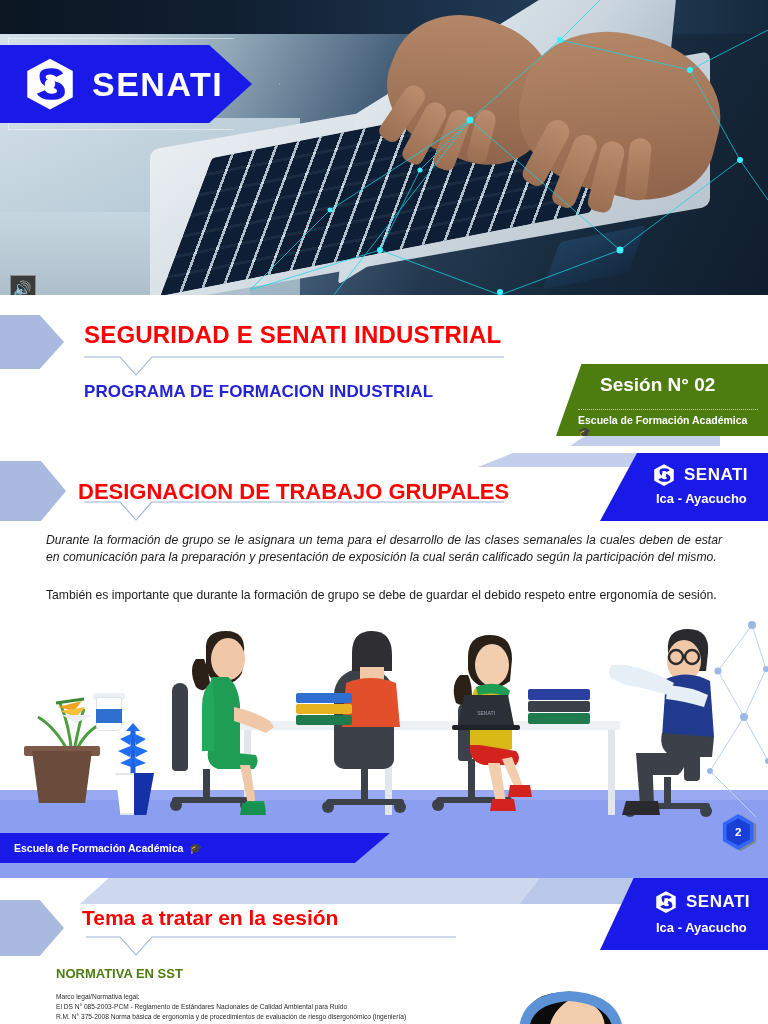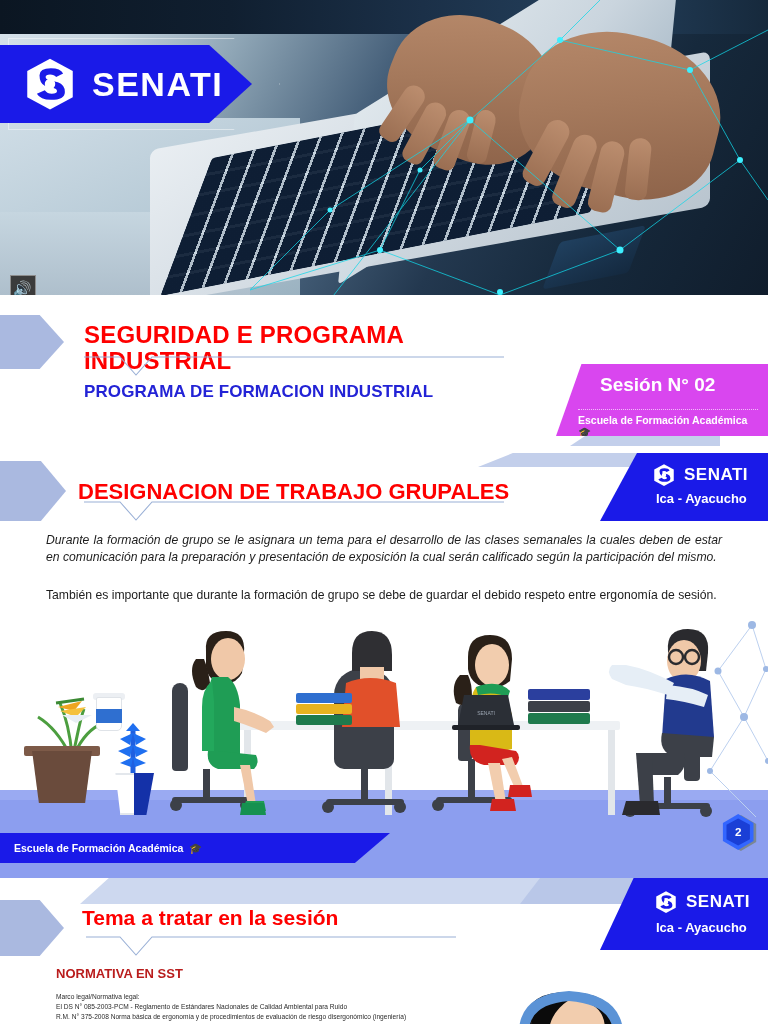--- a/index.html
+++ b/index.html
@@ -118,21 +118,21 @@
     position:absolute; left:84px; top:322px; width:470px;
     color:#fe0000; font-size:24px; font-weight:bold; letter-spacing:.2px; line-height:1.1;
   }
   .s1-rule { position:absolute; left:84px; top:356px; width:420px; }
   .s1-sub {
     position:absolute; left:84px; top:382px; width:470px;
     color:#2323d6; font-size:17px; font-weight:bold; letter-spacing:.1px;
   }
   .s1-sess-panel {
     position:absolute; left:556px; top:364px; width:212px; height:72px;
-    background:#d946ef;
+    background:#4d7c0f;
     clip-path: polygon(12% 0, 100% 0, 100% 100%, 0 100%);
     color:#fff;
   }
   .s1-sess-title { position:absolute; left:44px; top:10px; font-size:19px; font-weight:bold; }
   .s1-sess-foot {
     position:absolute; left:22px; top:45px; font-size:10.5px; font-weight:bold;
     border-top:1px dotted rgba(255,255,255,.65); padding-top:4px; width:180px;
   }
   .s1-sess-ghost{
     position:absolute; left:570px; top:432px; width:150px; height:14px;
@@ -210,21 +210,21 @@
   .s3-wedge-rt { position:absolute; left:520px; top:0; width:200px; height:26px; background:#b9c7e8; clip-path:polygon(10% 0,100% 0,100% 100%,0 100%); }
   .s3-chev { position:absolute; left:0px; top:22px; width:64px; height:56px; background:#aab9e0; clip-path:polygon(0 0,62% 0,100% 50%,62% 100%,0 100%); }
   .s3-title { position:absolute; left:82px; top:28px; color:#fe0000; font-size:21px; font-weight:bold; }
   .s3-rule { position:absolute; left:86px; top:58px; width:370px; }
   .s3-badge {
     position:absolute; left:600px; top:0px; width:168px; height:72px;
     background:#1a1ae8; clip-path:polygon(20% 0,100% 0,100% 100%,0 100%); color:#fff;
   }
   .s3-badge-row { position:absolute; left:54px; top:12px; display:flex; align-items:center; gap:8px; }
   .s3-badge-sub { position:absolute; left:56px; top:42px; font-size:13px; font-weight:bold; }
-  .s3-sec { position:absolute; left:56px; top:88px; color:#b91c1c; font-size:13px; font-weight:bold; }
+  .s3-sec { position:absolute; left:56px; top:88px; color:#4d7c0f; font-size:13px; font-weight:bold; }
   .s3-legal { position:absolute; left:56px; top:114px; width:470px; color:#2a2a2a; font-size:6.6px; line-height:1.52; }
   .s3-head { position:absolute; left:505px; top:990px; width:150px; height:40px; z-index:3; }
   .s3-dots { position:absolute; right:0; top:0; width:180px; height:146px; }
 </style>
 </head>
 <body>
 
 <div class="page">
 
   <section class="slide1">
@@ -285,21 +285,21 @@
       <svg class="logo-mark" viewBox="0 0 64 64">
         <polygon points="32,3 58,17 58,47 32,61 6,47 6,17" fill="#ffffff"></polygon>
         <path d="M20 22 Q20 14 33 14 Q44 14 47 20 L39 24 Q37 21 32 21 Q27 21 27 24 Q27 27 33 28 L41 30 Q49 33 49 41 Q49 50 33 50 Q21 50 17 43 L26 39 Q29 43 34 43 Q40 43 40 40 Q40 37 33 36 L26 34 Q20 31 20 22 Z" fill="#1a1ae8"></path>
         <circle cx="32" cy="32" r="6" fill="#ffffff"></circle>
       </svg>
       <span class="logo-word">SENATI</span>
     </div>
 
     <div class="s1-titleband"></div>
     <div class="chev-lt"></div>
-    <div class="s1-title">SEGURIDAD E PROGRAMA INDUSTRIAL</div>
+    <div class="s1-title">SEGURIDAD E SENATI INDUSTRIAL</div>
 
     <div class="s1-rule">
       <svg width="420" height="22" viewBox="0 0 420 22">
         <path d="M0 1 H36 L52 19 L68 1 H420" stroke="#9ab0d6" stroke-width="1.1" fill="none"></path>
       </svg>
     </div>
 
     <div class="s1-sub">PROGRAMA DE FORMACION INDUSTRIAL</div>
 
     <div class="s1-sess-ghost"></div>

